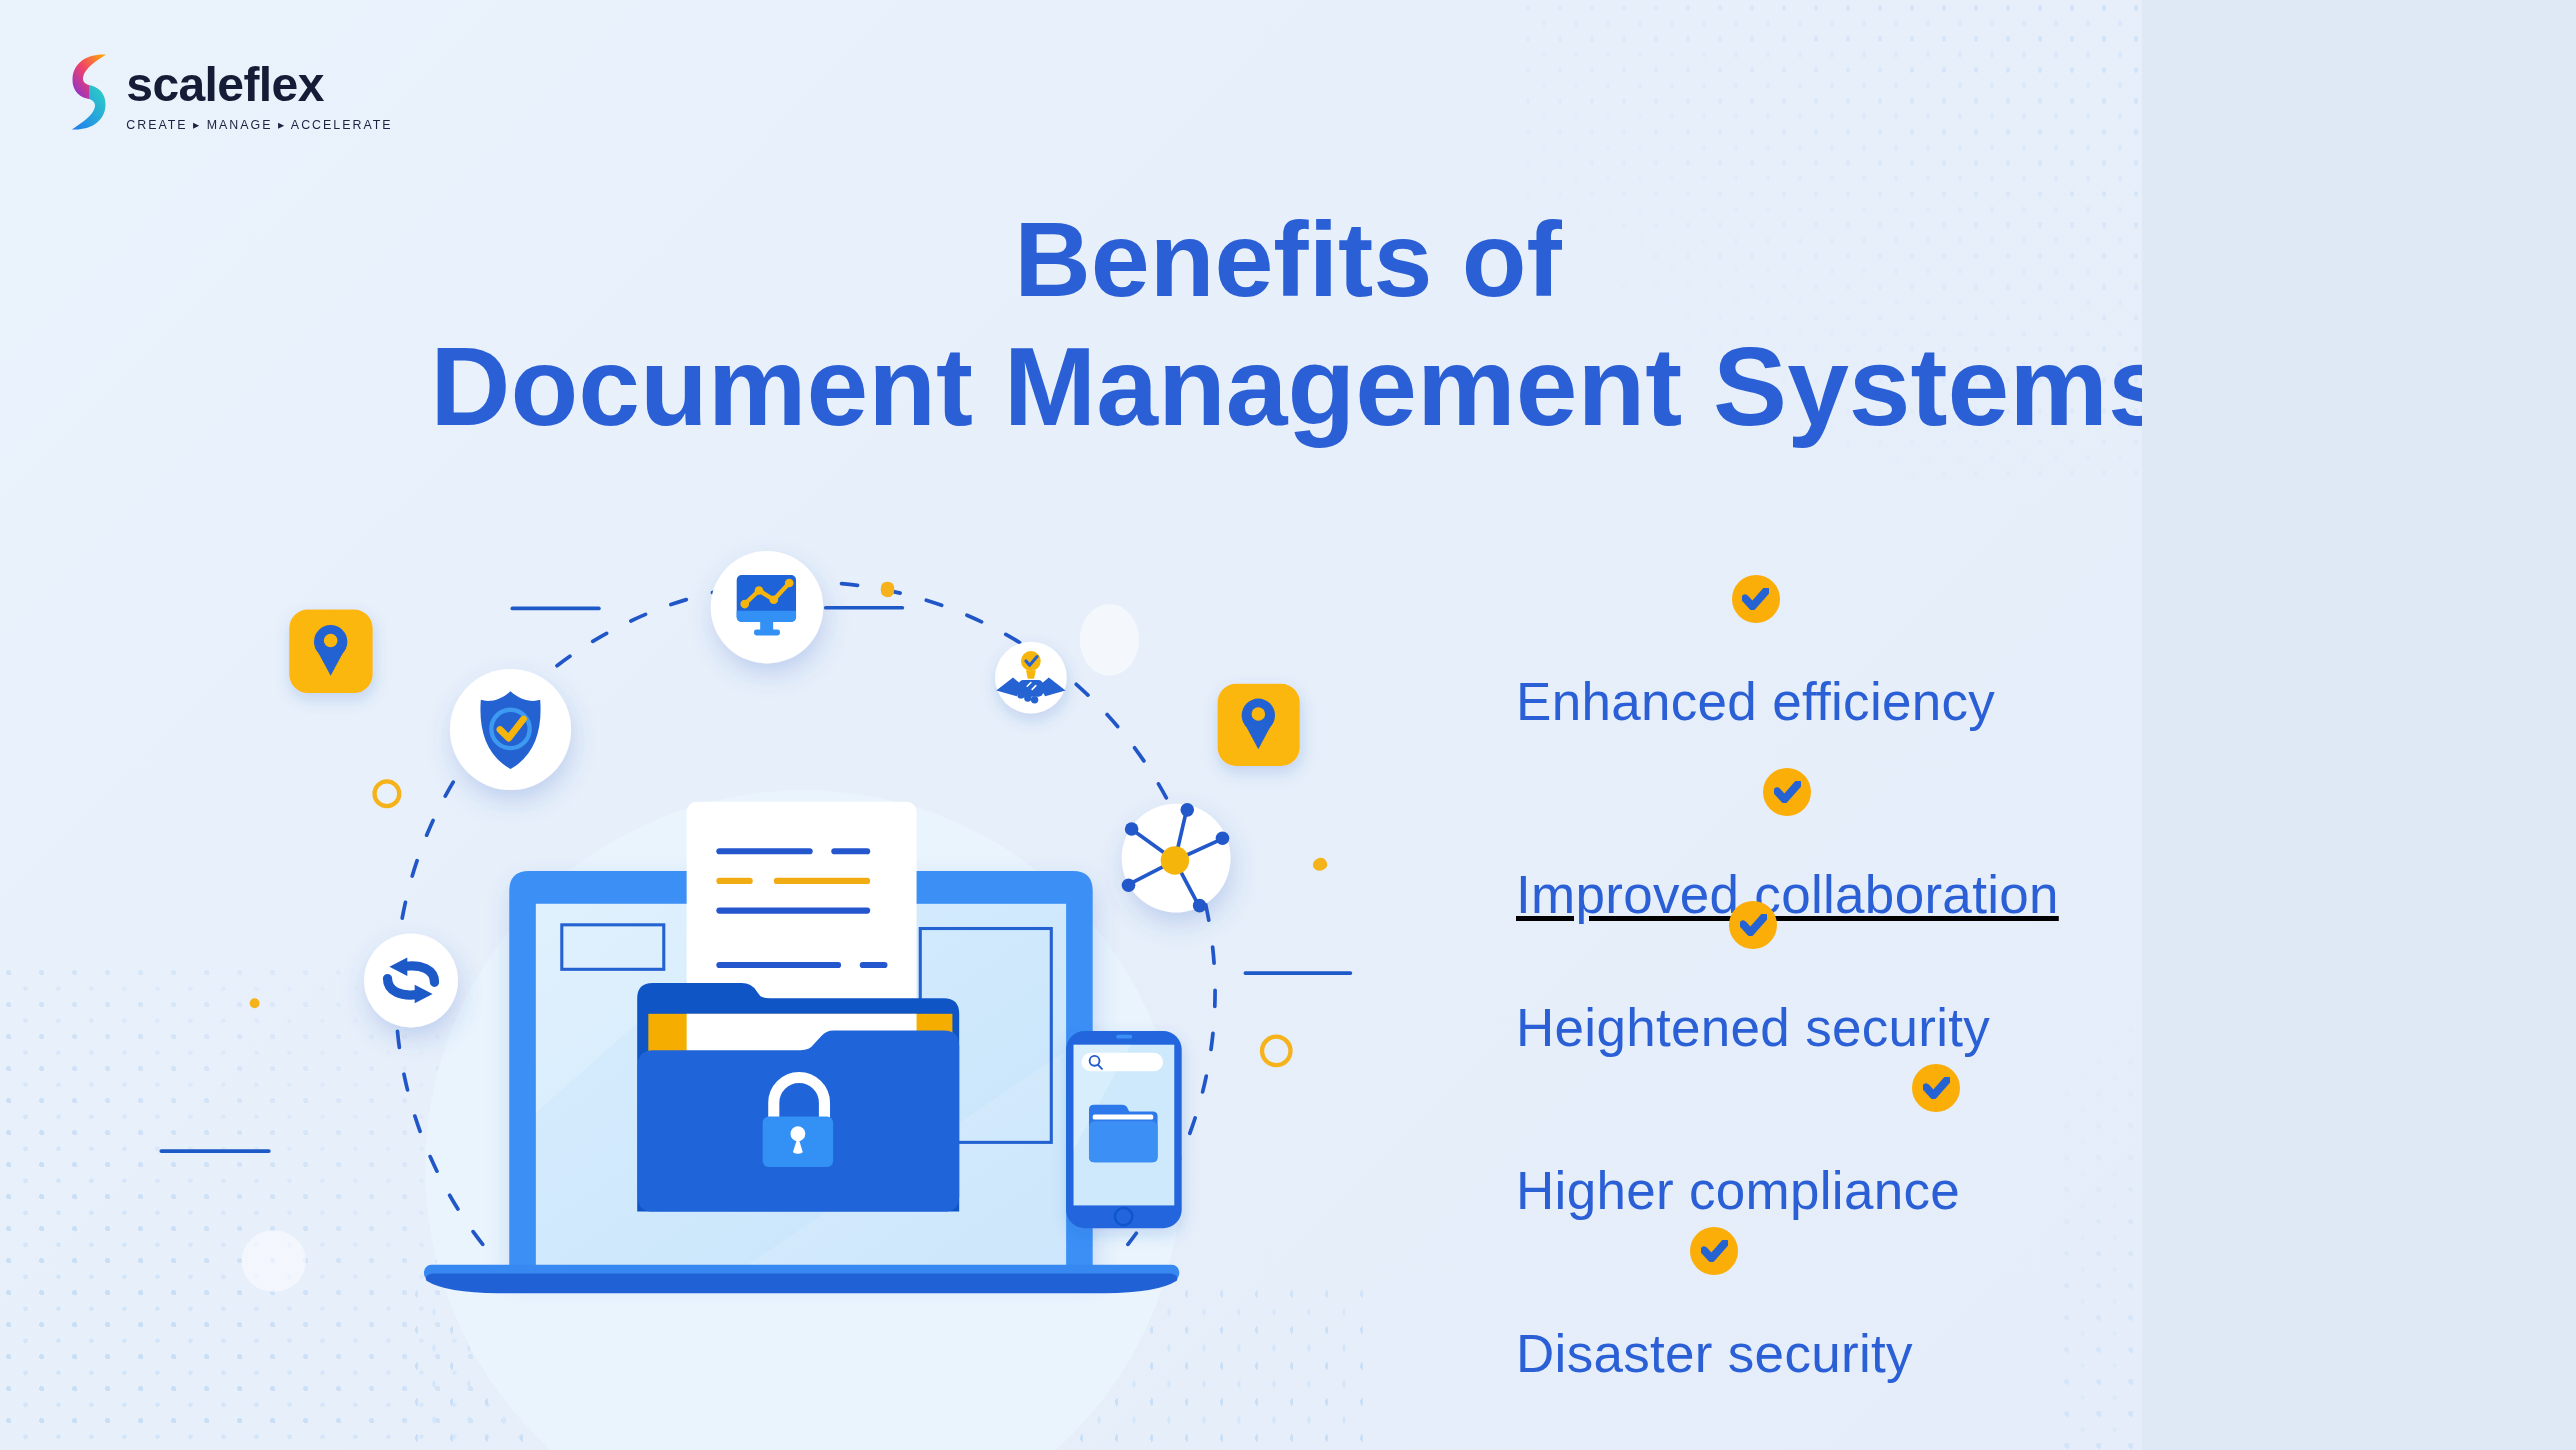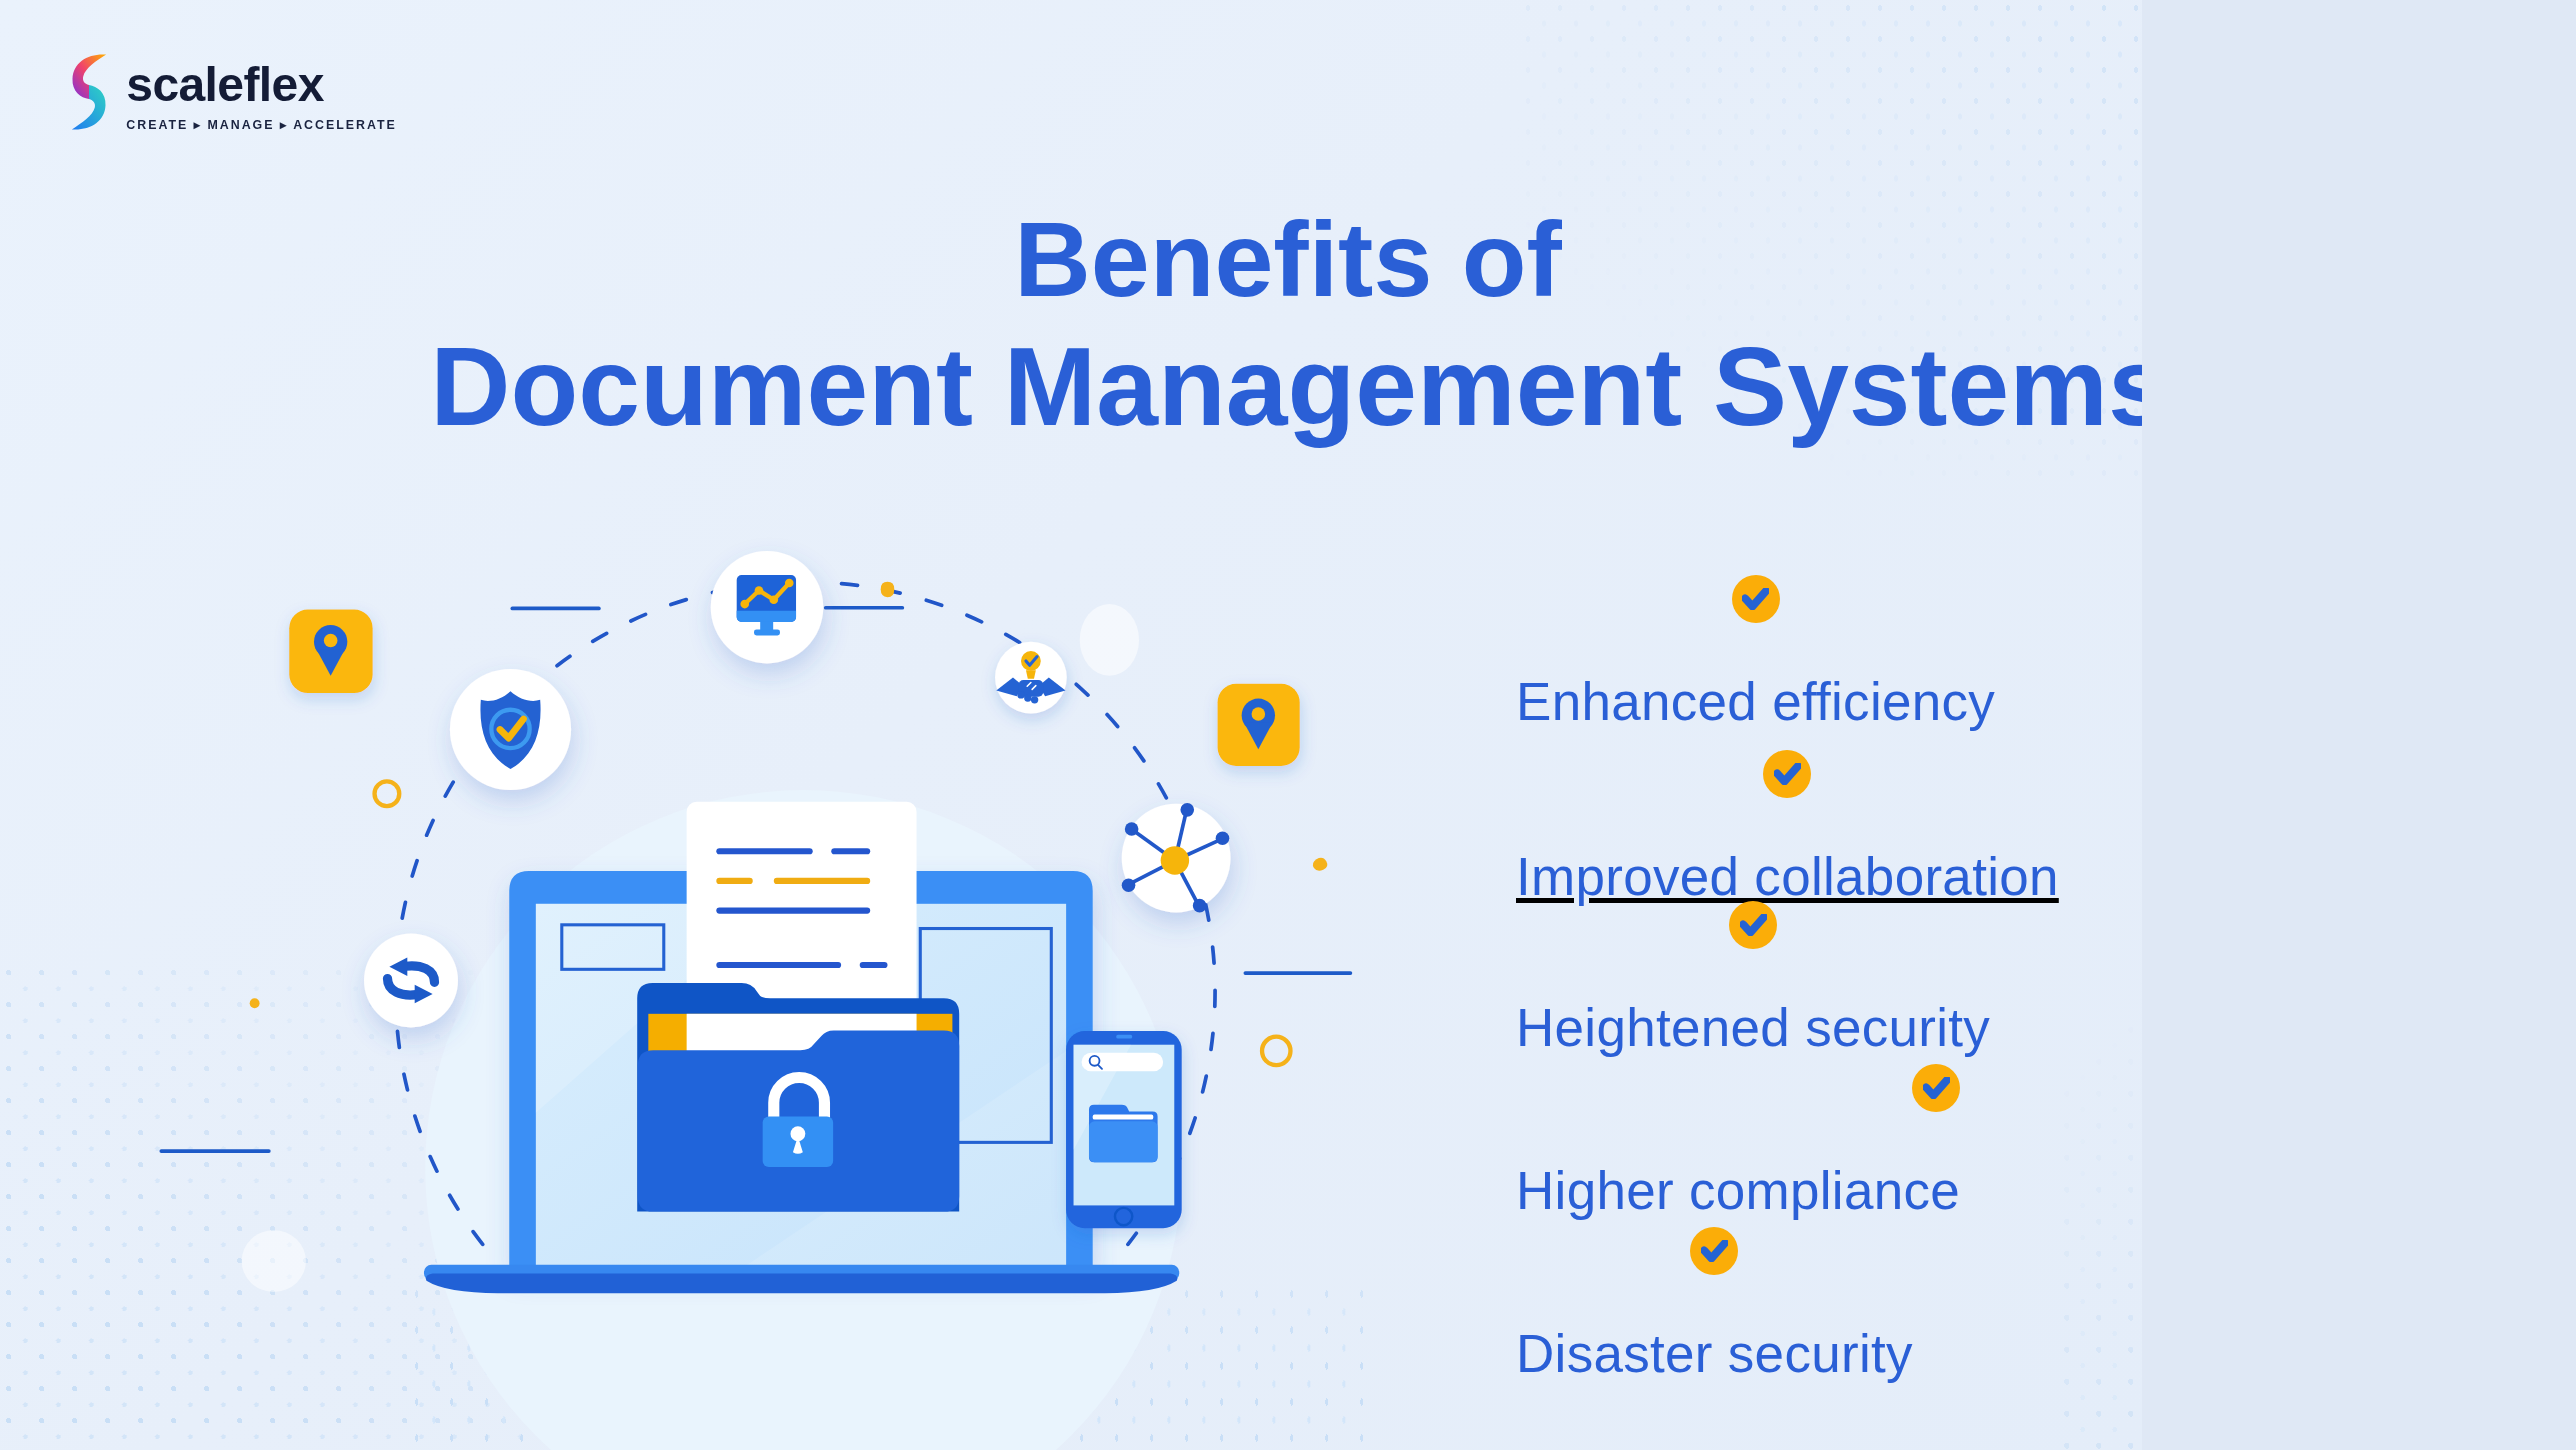--- a/index.html
+++ b/index.html
@@ -52,21 +52,21 @@
     mask-image:linear-gradient(135deg,rgba(0,0,0,0) 8%,rgba(0,0,0,.5) 45%,rgba(0,0,0,.95) 85%);
   }
   
   .logo{left:69px; top:52px; display:flex; align-items:flex-start; gap:17.3px;}
   .logo-text-block{display:flex; flex-direction:column;}
   .brand{
     font-size:48px; font-weight:bold; color:#141c36; letter-spacing:-0.6px; line-height:1;
     margin-top:8.7px;
   }
   .tagline{
-    font-size:12.4px; font-weight:bold; color:#1a2340; letter-spacing:2px; margin-top:8.7px;
+    font-size:12.4px; font-weight:normal; color:#1a2340; letter-spacing:2px; margin-top:8.7px;
     white-space:nowrap;
   }
   
   .title-wrap{left:0; top:0; width:2576px; text-align:center; color:#2a5fd6;}
   .title-line1{position:absolute; left:0; width:100%; top:199px; font-size:106px; font-weight:bold; letter-spacing:0;}
   .title-line2{position:absolute; left:0; width:100%; top:323px; font-size:111px; font-weight:bold; letter-spacing:0;padding-left:12px;}
   
   .benefit-row{position:absolute; display:flex; align-items:center; gap:48px; height:49px;flex-direction:column;}
   .check-badge{width:48px; height:48px; border-radius:50%; background:#fbad08; flex:0 0 auto;
     display:flex; align-items:center; justify-content:center;}
@@ -289,21 +289,21 @@
   </div>
 
   <div class="abs benefit-row" style="left:1516px; top:575px;">
     <span class="check-badge">
       <svg width="27" height="22" viewBox="0 0 44 36">
           <polyline points="5,17 17,30 39,5" fill="none" stroke="#2563d3" stroke-width="13" stroke-linecap="round" stroke-linejoin="round"></polyline>
         </svg>
     </span>
     <span class="benefit-label">Enhanced efficiency</span>
   </div>
-  <div class="abs benefit-row" style="left:1516px; top:750px;text-decoration:underline;">
+  <div class="abs benefit-row" style="left:1516px; top:768px;text-decoration:underline;">
     <span class="check-badge">
       <svg width="27" height="22" viewBox="0 0 44 36">
           <polyline points="5,17 17,30 39,5" fill="none" stroke="#2563d3" stroke-width="13" stroke-linecap="round" stroke-linejoin="round"></polyline>
         </svg>
     </span>
     <span class="benefit-label">Improved collaboration</span>
   </div>
   <div class="abs benefit-row" style="left:1516px; top:901px;">
     <span class="check-badge">
       <svg width="27" height="22" viewBox="0 0 44 36">

